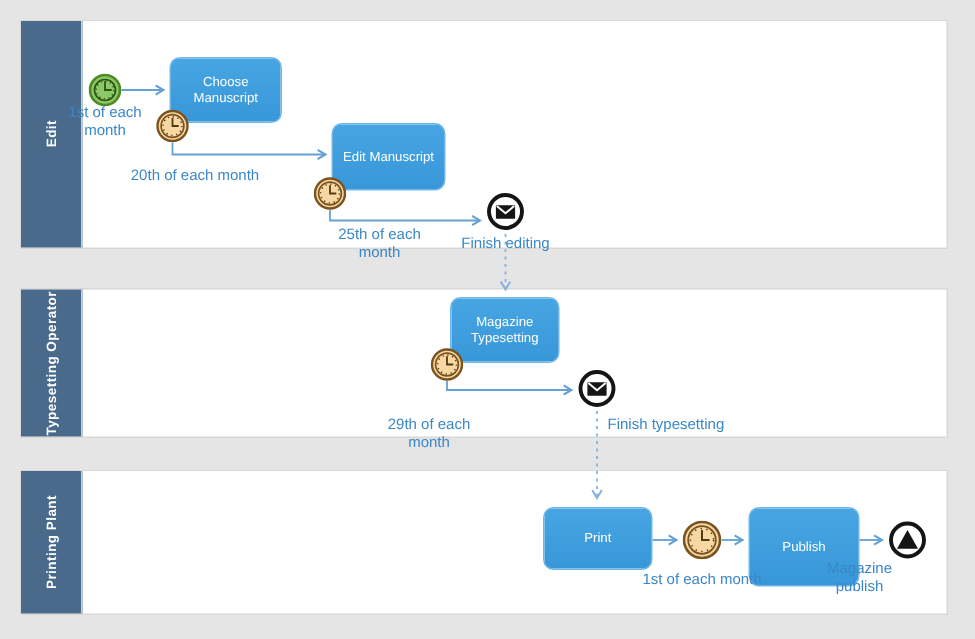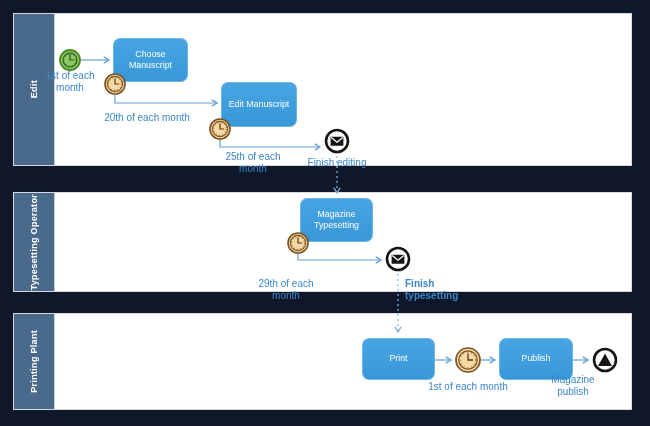--- a/index.html
+++ b/index.html
@@ -2,21 +2,21 @@
 <html><head>
 <meta charset="utf-8">
 <style>
   * { margin: 0; padding: 0; box-sizing: border-box; }
   html, body { background: #ffffff; }
   body { font-family: "Liberation Sans", sans-serif; }
   .canvas {
     position: relative;
     width: 650px;
     height: 426px;
-    background: #0f172a;
+    background: #e5e5e5;
     overflow: hidden;
   }
   .lane {
     position: absolute;
     background: #ffffff;
     border: 1px solid #d8d8d8;
   }
   .lane-header {
     position: absolute;
     left: 0; top: 0; bottom: 0;
@@ -56,21 +56,21 @@
     z-index: 4;
   }
   .note {
     position: absolute;
     color: #3a87c8;
     font-size: 10px;
     line-height: 1.2;
     text-align: center;
     z-index: 3;
   }
-  .note.left { text-align: left; font-weight: bold; }
+  .note.left { text-align: left; }
   .flows {
     position: absolute;
     left: 0; top: 0;
     width: 650px;
     height: 426px;
     z-index: 2;
     pointer-events: none;
   }
 </style>
 </head>
@@ -121,21 +121,21 @@
   </div>
   <div class="task" style="left:221px; top:82px; width:76px; height:45px; white-space:nowrap;align-items:center;">
     <span>Edit Manuscript</span>
   </div>
   <div class="task" style="left:300px; top:198px; width:73px; height:44px;text-align:center;">
     <span>Magazine Typesetting</span>
   </div>
   <div class="task" style="left:362px; top:338px; width:73px; height:42px;">
     <span>Print</span>
   </div>
-  <div class="task" style="left:499px; top:338px; width:74px; height:42px;">
+  <div class="task" style="left:499px; top:338px; width:74px; height:53px;">
     <span>Publish</span>
   </div>
 
   <svg class="event" style="left:59px; top:49px;" width="22" height="22" viewBox="0 0 22 22">
     <circle cx="11" cy="11" r="10" fill="#8bc868" stroke="#4c8b22" stroke-width="1.8"></circle>
     <g>
       <circle cx="11" cy="11" r="7" fill="none" stroke="#2e5410" stroke-width="1.1"></circle>
       <circle cx="11" cy="11" r="5.9" fill="none" stroke="#2e5410" stroke-width="1" stroke-dasharray="0.8,2.3"></circle>
       <path d="M11,5.6 L11,11 L15,11" fill="none" stroke="#2e5410" stroke-width="1.2" stroke-linecap="round"></path>
     </g>
@@ -192,21 +192,21 @@
       <path d="M13,6.8 L13,13 L17.5,13" fill="none" stroke="#543a12" stroke-width="1.3" stroke-linecap="round"></path>
     </g>
   </svg>
 
   <svg class="event" style="left:592px; top:347px;" width="26" height="26" viewBox="0 0 26 26">
     <circle cx="13" cy="13" r="11" fill="#ffffff" stroke="#151515" stroke-width="2.6"></circle>
     <path d="M13,6.4 L20,18.9 L6,18.9 Z" fill="#151515"></path>
   </svg>
 
   <div class="note" style="left:42px; top:70px; width:56px;">1st of each month</div>
-  <div class="note" style="left:97px; top:112px; width:100px;">20th of each month</div>
+  <div class="note" style="left:80px; top:112px; width:100px;">20th of each month</div>
   <div class="note" style="left:211px; top:151px; width:84px;">25th of each month</div>
   <div class="note" style="left:305px; top:157px; width:64px;">Finish editing</div>
   <div class="note" style="left:244px; top:278px; width:84px;">29th of each month</div>
   <div class="note left" style="left:405px; top:278px; width:85px;">Finish typesetting</div>
   <div class="note" style="left:428px; top:381px; width:80px;">1st of each month</div>
   <div class="note" style="left:546px; top:374px; width:54px;">Magazine publish</div>
 
 </div>
 
 </body></html>

